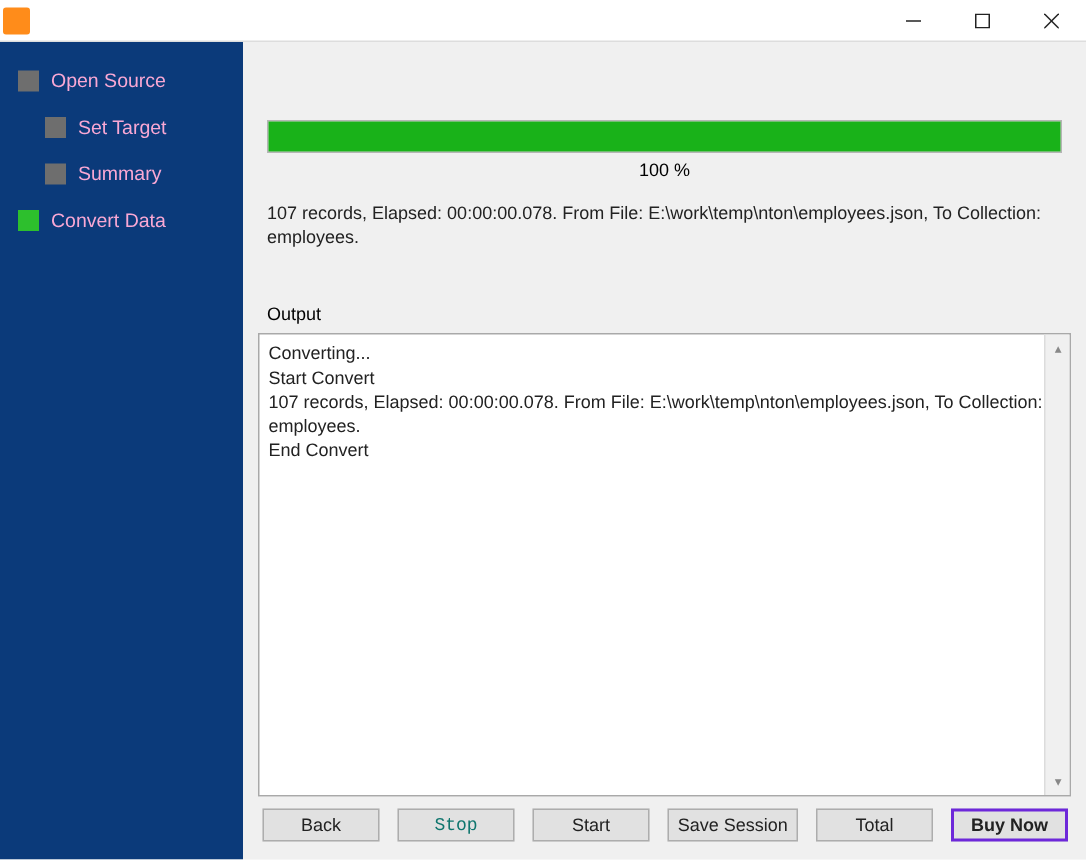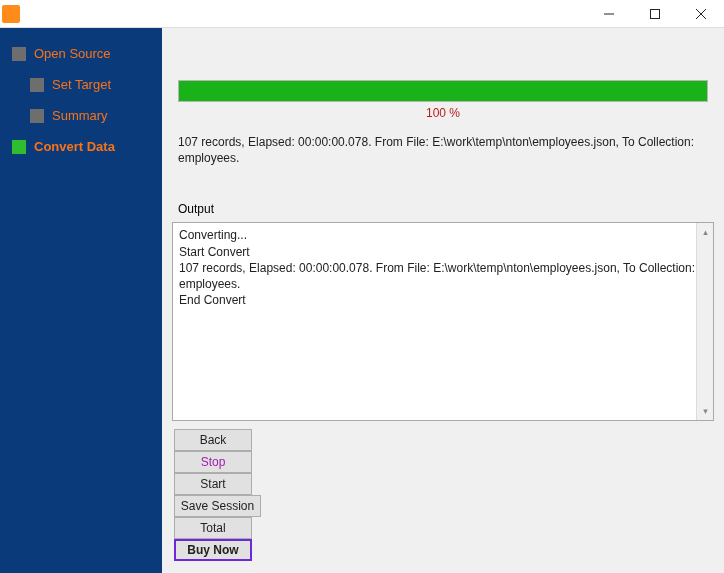--- a/index.html
+++ b/index.html
@@ -33,33 +33,33 @@
     .sidebar {
       width: 162px;
       background: #0b3a7a;
       padding-top: 12px;
       padding-left: 8px;
     }
     .step {
       display: flex;
       align-items: center;
       padding: 6px 4px;
-      color: #f97316;
+      color: #f9a8d4;
       font-size: 13px;
       margin-bottom: 4px;
     }
     .step.child { padding-left: 22px; }
     .step .box {
       width: 14px; height: 14px;
       background: #6e6e6e;
       margin-right: 8px;
       flex-shrink: 0;
     }
     .step.active .box { background: #2dbf2d; }
-    .step.active { font-weight: bold; }
+    .step.active { font-weight: normal; }
     .sidebar { position: relative; }
 
     .main {
       flex: 1;
       background: #f0f0f0;
       padding: 8px 10px 8px 10px;
       display: flex;
       flex-direction: column;
     }
 
@@ -77,21 +77,21 @@
     }
     .progress-fill {
       position: absolute;
       left: 0; top: 0; bottom: 0;
       width: 100%;
       background: #19b219;
     }
     .progress-label {
       text-align: center;
       font-size: 12px;
-      color: #b91c1c;
+      color: #000000;
       margin-top: 4px;
     }
     .status-line {
       font-size: 12px;
       color: #222;
       margin-top: 14px;
       line-height: 1.35;
     }
 
     .output-label { font-size: 12px; margin-top: 36px; margin-bottom: 2px; }
@@ -117,34 +117,34 @@
     }
     .scroll-arrow {
       width: 17px; height: 17px;
       display: flex; align-items: center; justify-content: center;
       color: #888; font-size: 9px;
     }
 
     .button-row {
       display: flex;
       justify-content: flex-end;
+      gap: 12px;
       padding: 8px 2px 4px 2px;
-      flex-direction: column;
     }
     .btn {
       width: 78px;
       height: 22px;
       background: #e1e1e1;
       border: 1px solid #adadad;
       font-size: 12px;
       color: #222;
       display: flex; align-items: center; justify-content: center;
       cursor: pointer;
     }
-    .btn.disabled { color: #a21caf; }
+    .btn.disabled { color: #0f766e; font-family: Liberation Mono, monospace; }
     .btn.primary { border: 2px solid #6d28d9; font-weight: bold; background: #e1e1e1; }
   </style>
 </head>
 <body>
 
 <div class="titlebar">
   <div class="titlebar-left">
     <span class="app-icon"></span>
   </div>
   <div class="win-controls">

